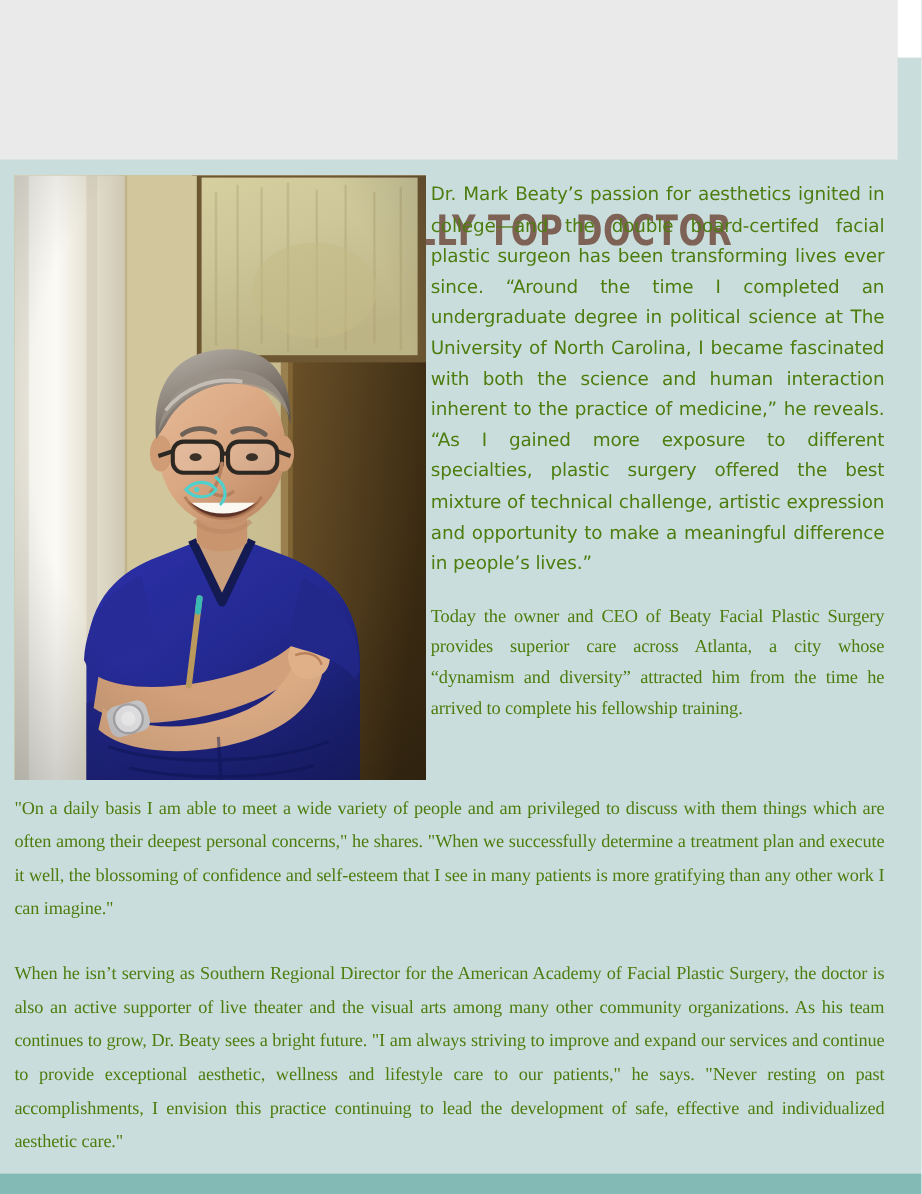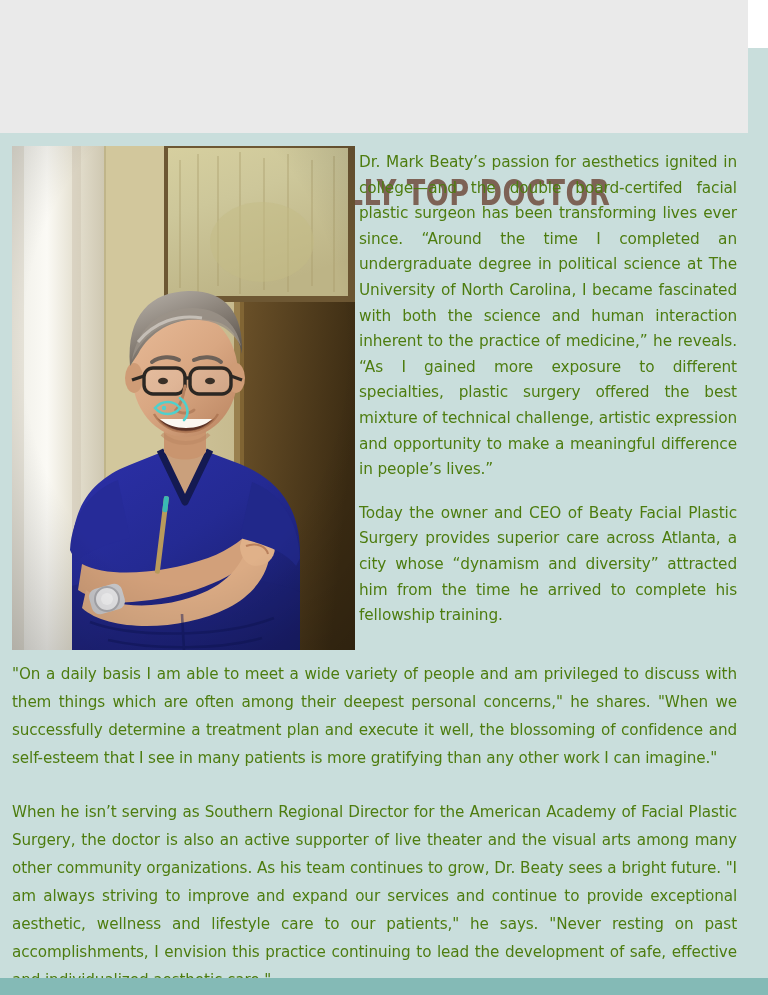--- a/index.html
+++ b/index.html
@@ -82,21 +82,21 @@
   p.body{
     margin:0 0 18px 0;
     color:#4d7c0f;
     font-family:"DejaVu Sans","Liberation Sans",sans-serif;
     font-size:15.3px;
     line-height:25.6px;
     text-align:justify;
     text-justify:inter-word;
     letter-spacing:-0.1px;
   }
-  p.body:last-child{margin-bottom:0;}
+  p.body:last-child{margin-bottom:0;font-family:Liberation Serif, serif;}
   .col-full p.body{font-size:15.2px;line-height:28px;}
 
   
   .bottom-bar{
     position:absolute;
     left:0;bottom:0;
     width:768px;height:17px;
     background:#84bab6;
     z-index:4;
   }

